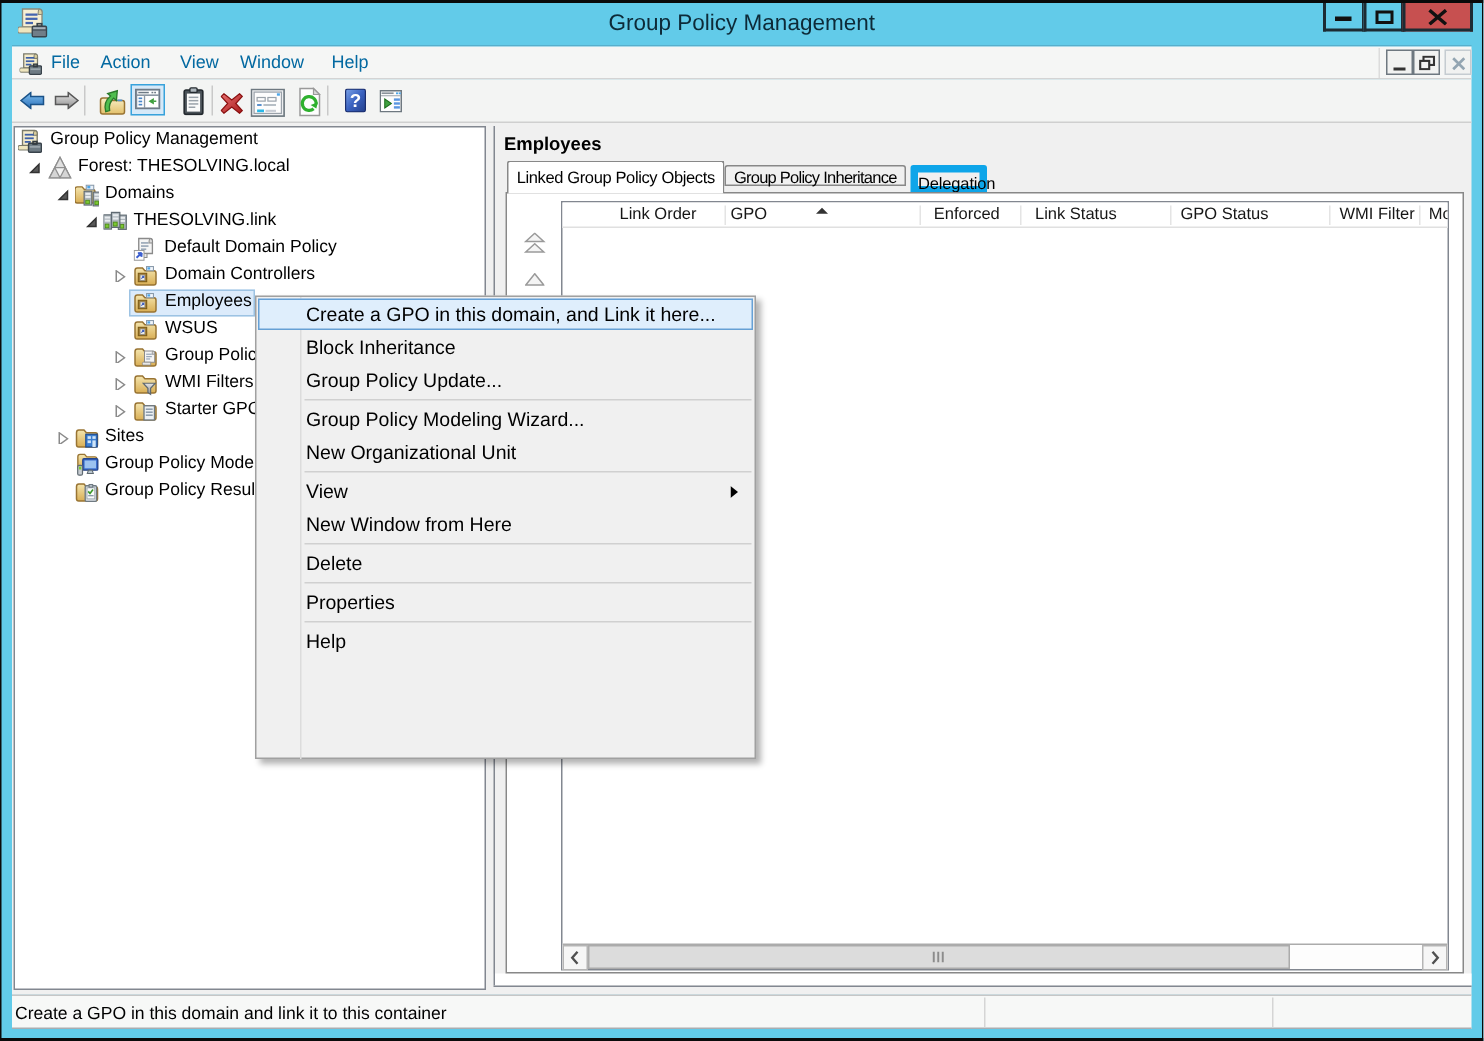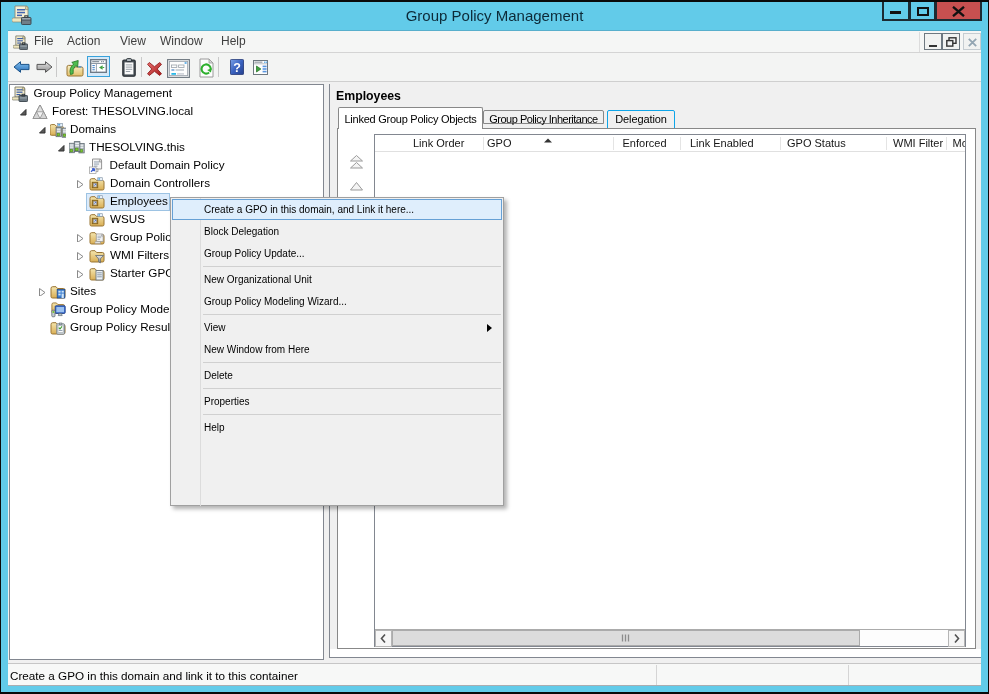--- a/index.html
+++ b/index.html
@@ -5,54 +5,54 @@
   * { margin:0; padding:0; box-sizing:border-box; }
   html,body { width:989px; height:694px; overflow:hidden; }
   body { position:relative; background:#62CBE9; font-family:"Liberation Sans",sans-serif; }
   .abs { position:absolute; }
   .frame { position:absolute; background:#0A0A0A; z-index:50; }
   
   #titletext { left:0; top:7px; width:989px; text-align:center; font-size:15px; color:#0d2a38; z-index:1; }
   .winbtn { top:2px; height:19px; border:2px solid #1C2B33; border-top:none; }
   
   #menubar { left:8px; top:31px; width:973px; height:22px; background:#F5F6F5; border-bottom:1px solid #D4D4D4; }
-  .mword { position:absolute; top:3px; font-size:12px; color:#404040; }
+  .mword { position:absolute; top:3px; font-size:12px; color:#0369a1; }
   .mdibtn { position:absolute; width:18px; height:17px; border:1.2px solid #6E7880; background:#F1F2F1; }
   
   #toolbar { left:8px; top:53px; width:973px; height:29px; background:#F3F4F3; border-bottom:1px solid #CFCFCF; }
   .tsep { position:absolute; top:4px; width:1px; height:20px; background:#C9C9C9; }
   
   #content { left:8px; top:82px; width:973px; height:581px; background:#F0F0F0; }
   #treepanel { position:absolute; left:1px; top:2px; width:315px; height:576px; background:#fff; border:1px solid #828790; overflow:hidden; }
   .tlabel { position:absolute; font-size:11.7px; color:#000; white-space:nowrap; }
   #rpleft { position:absolute; left:321px; top:2px; width:1px; height:573px; background:#828790; }
   #emph { position:absolute; left:328px; top:7px; font-size:12.3px; font-weight:bold; color:#000; }
   
   .tab { position:absolute; font-size:11px; color:#000; text-align:center; white-space:nowrap; }
   #tab1 { letter-spacing:-0.25px; left:330px; top:25px; width:145px; height:22px; background:#fff; border:1px solid #888;
           border-bottom:none; border-radius:2px 2px 0 0; z-index:3; line-height:22px; }
   #tab2 { letter-spacing:-0.5px; left:475px; top:28px; width:121px; height:14px; background:#F0F0F0; border:1px solid #888;
           border-radius:2px 2px 0 0; line-height:17px; }
-  #tab3 { letter-spacing:-0.1px; left:599px; top:28px; width:68px; height:19px; background:#F0F0F0; border:1px solid #0ea5e9;
+  #tab3 { letter-spacing:-0.1px; left:599px; top:28px; width:51px; height:19px; background:#F0F0F0; border:5px solid #0ea5e9;
           border-radius:2px 2px 0 0; line-height:17px; }
   #tabpage { position:absolute; left:329px; top:46px; width:639px; height:521px; background:#fff; border:1px solid #888; z-index:2; }
   
   #lv { position:absolute; left:36px; top:5px; width:592px; height:513px; border:1px solid #828790; background:#fff; }
   .hsep { position:absolute; top:2px; width:1px; height:13px; background:#E4E4E4; }
   .htxt { position:absolute; top:2px; font-size:11px; color:#161616; white-space:nowrap; }
   #lvhead { position:absolute; left:0; top:0; width:590px; height:17px; border-bottom:1px solid #E0E0E0; background:#fff; overflow:hidden; }
   
   #hscroll { position:absolute; left:0px; bottom:0px; width:590px; height:17px; background:#FDFDFD; border-top:1px solid #ABABAB; }
   .sbtn { position:absolute; top:0; width:17px; height:17px; background:#F6F6F6; border:1px solid #B5B5B5; }
   #thumb { position:absolute; left:17px; top:0px; width:468px; height:16px; background:#DCDCDC; border:1px solid #ABABAB; }
   
   #cmenu { left:170px; top:197px; width:334px; height:309px; background:#F0F0F0; border:1px solid #A0A0A0;
            box-shadow:3px 3px 4px rgba(0,0,0,0.3); z-index:10; }
   #gutter { position:absolute; left:29px; top:0; width:1px; height:308px; background:#DCDCDC; }
-  .mi { position:relative; height:22px; font-size:10px; color:#000; line-height:22px; padding-left:33px; }
+  .mi { position:relative; height:22px; font-size:13px; color:#000; line-height:22px; padding-left:33px; }
   .msep { height:1px; background:#D0D0D0; margin:1px 2px 2px 32px; }
   #mihl { position:absolute; left:1px; top:0px; width:330px; height:21px; background:#DFEEFC; border:1px solid #66A0D5; }
   
   #statusbar { left:8px; top:663px; width:973px; height:23px; background:#F7F8F7; border-top:1px solid #C6C6C6; border-bottom:1.5px solid #A9ADB1; }
   #stattext { position:absolute; left:2px; top:4.5px; font-size:11.7px; color:#000; }
   .ssep { position:absolute; top:1px; width:1px; height:20px; background:#D5D5D5; }
 </style>
 </head>
 <body>
 <div class="frame" style="left:0;top:0;width:989px;height:2px"></div>
@@ -337,21 +337,21 @@
     <svg class="abs" style="left:40px;top:37px" width="16" height="16">
         <use href="#sym-domains"></use>
       </svg>
     <span class="tlabel" style="left:60px;top:36.5px">Domains</span>
     <svg class="abs" style="left:47px;top:59px" width="8" height="8">
         <use href="#sym-texp"></use>
       </svg>
     <svg class="abs" style="left:59px;top:55px" width="16" height="16">
         <use href="#sym-domain"></use>
       </svg>
-    <span class="tlabel" style="left:79px;top:54.5px">THESOLVING.this</span>
+    <span class="tlabel" style="left:79px;top:54.5px">THESOLVING.link</span>
     <svg class="abs" style="left:79px;top:73px" width="16" height="16">
         <use href="#sym-gpolink"></use>
       </svg>
     <span class="tlabel" style="left:99.5px;top:72.5px">Default Domain Policy</span>
     <svg class="abs" style="left:66px;top:95px" width="8" height="8">
         <use href="#sym-tcol"></use>
       </svg>
     <svg class="abs" style="left:79px;top:91px" width="16" height="16">
         <use href="#sym-fgpo"></use>
       </svg>
@@ -413,21 +413,21 @@
       <path d="M7.5,7.5 L13.5,13 H1.5 Z" fill="#F4F4F4" stroke="#9A9A9A" stroke-width="1"></path>
     </svg>
     <svg class="abs" style="left:12px;top:53px" width="13" height="9" viewBox="0 0 13 9">
       <path d="M6.5,0.5 L12.5,8 H0.5 Z" fill="#F4F4F4" stroke="#9A9A9A" stroke-width="1"></path>
     </svg>
     <div id="lv">
       <div id="lvhead">
         <span class="htxt" style="left:38px">Link Order</span>
         <span class="htxt" style="left:112px">GPO</span>
         <span class="htxt" style="left:247.5px">Enforced</span>
-        <span class="htxt" style="left:315px">Link Enabled</span>
+        <span class="htxt" style="left:315px">Link Status</span>
         <span class="htxt" style="left:412px">GPO Status</span>
         <span class="htxt" style="left:518px">WMI Filter</span>
         <span class="htxt" style="left:577.5px">Mod</span>
         <div class="hsep" style="left:108px"></div>
         <div class="hsep" style="left:238px"></div>
         <div class="hsep" style="left:305px"></div>
         <div class="hsep" style="left:405px"></div>
         <div class="hsep" style="left:511px"></div>
         <div class="hsep" style="left:571px"></div>
         <svg style="position:absolute;left:168.5px;top:3px" width="8" height="5">
@@ -445,25 +445,25 @@
               <path d="M6,3.5 L9.5,7.5 L6,11.5" stroke="#505050" stroke-width="1.6" fill="none"></path>
             </svg></div>
       </div>
     </div>
   </div>
 </div>
 <div id="cmenu" class="abs">
   <div id="gutter"></div>
   <div style="height:0.5px"></div>
   <div class="mi"><div id="mihl"></div><span style="position:relative">Create a GPO in this domain, and Link it here...</span></div>
-  <div class="mi">Block Delegation</div>
+  <div class="mi">Block Inheritance</div>
   <div class="mi">Group Policy Update...</div>
   <div class="msep"></div>
+  <div class="mi">Group Policy Modeling Wizard...</div>
   <div class="mi">New Organizational Unit</div>
-  <div class="mi">Group Policy Modeling Wizard...</div>
   <div class="msep"></div>
   <div class="mi">View<svg style="position:absolute;right:11px;top:7px" width="5" height="8">
         <path d="M0,0 L5,4 L0,8 Z" fill="#000"></path>
       </svg></div>
   <div class="mi">New Window from Here</div>
   <div class="msep"></div>
   <div class="mi">Delete</div>
   <div class="msep"></div>
   <div class="mi">Properties</div>
   <div class="msep"></div>

